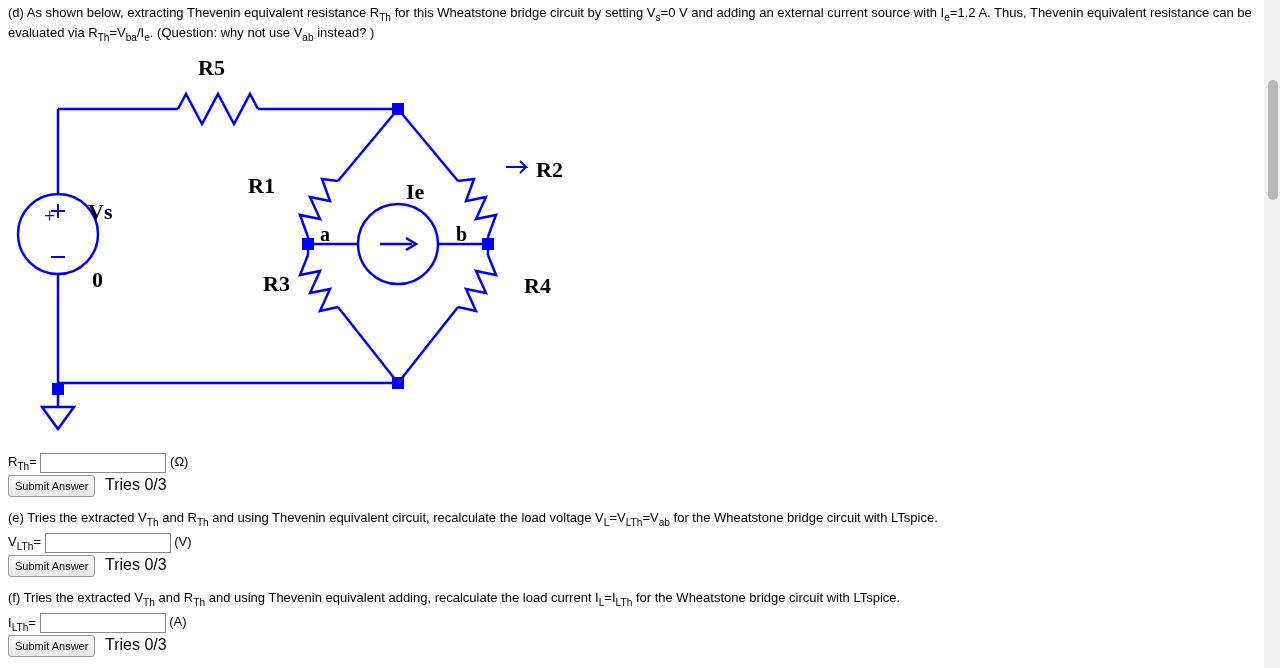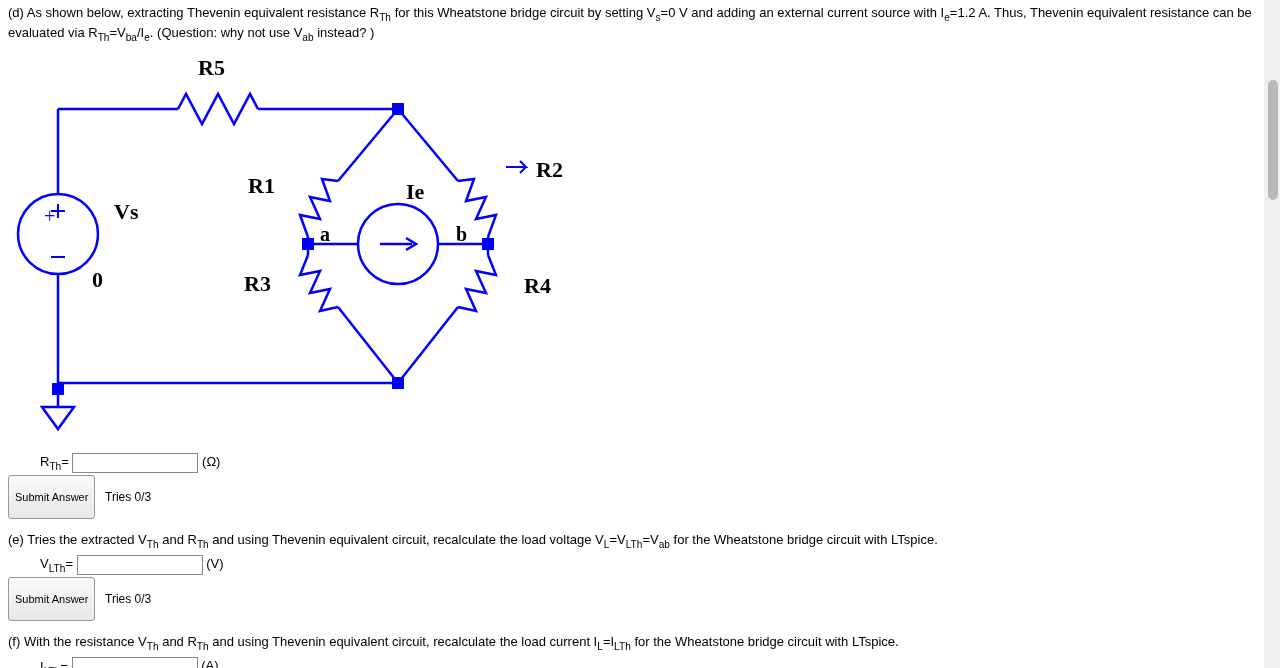--- a/index.html
+++ b/index.html
@@ -8,38 +8,38 @@
     color: #000;
     margin: 0;
     padding: 4px 8px;
     width: 1280px;
     box-sizing: border-box;
     background: #fff;
   }
   .question-text { line-height: 1.35; }
   sub { font-size: 0.78em; }
   .answer-line { margin: 4px 0 2px 0; }
-  .answer-label { display: inline-block; margin-left: 32px; }
+  .answer-label { display: inline-block; }
   input.answer-field {
     width: 120px;
     height: 18px;
     border: 1px solid #888;
     vertical-align: middle;
     padding: 0 2px;
     font-size: 13px;
   }
   button.submit {
     font-size: 11px;
-    padding: 15px 6px;
+    padding: 4px 6px;
     border: 1px solid #999;
     border-radius: 3px;
     background: linear-gradient(#fafafa,#e8e8e8);
     cursor: pointer;
   }
-  .tries { font-size: 12px; margin-left: 6px; }
+  .tries { font-size: 16px; margin-left: 6px; }
   .submit-row { margin: 2px 0 12px 0; }
   .circuit-wrap { position: relative; width: 640px; height: 400px; margin: 4px 0 2px 0; }
   .circuit-wrap svg { position: absolute; left: 0; top: 0; }
   .clabel { position: absolute; font-family: "Times New Roman", serif; font-weight: bold; font-size: 22px; }
   .scrollbar-fake {
     position: fixed; right: 0; top: 0; width: 16px; height: 668px; background: #f0f0f0;
   }
   .scrollbar-fake .thumb {
     position: absolute; right: 2px; width: 10px; background: #b8b8b8; border-radius: 5px;
   }
@@ -105,23 +105,23 @@
       <line x1="372" y1="195" x2="404" y2="195"></line>
       <polyline points="398,189 408,195 398,201" fill="none"></polyline>
 
       <polyline points="498,118 518,118 512,112 518,118 512,124" stroke-width="2"></polyline>
     </g>
   </svg>
 
   <div class="clabel" style="left:190px; top:6px;">R5</div>
   <div class="clabel" style="left:240px; top:108px;margin-top:16px;">R1</div>
   <div class="clabel" style="left:528px; top:108px;">R2</div>
-  <div class="clabel" style="left:236px; top:222px;">R3</div>
+  <div class="clabel" style="left:255px; top:222px;">R3</div>
   <div class="clabel" style="left:516px; top:224px;">R4</div>
-  <div class="clabel" style="left:80px; top:150px;margin-left:26px;">Vs</div>
+  <div class="clabel" style="left:80px; top:150px;">Vs</div>
   <div class="clabel" style="left:84px; top:218px;">0</div>
   <div class="clabel" style="left:398px; top:130px;">Ie</div>
   <div class="clabel" style="left:312px; top:174px; font-size:20px;">a</div>
   <div class="clabel" style="left:448px; top:174px; font-size:20px;">b</div>
   <div style="position:absolute; left:36px; top:156px; font-family:'Times New Roman',serif; font-size:20px; color:#0000ff;">+</div>
 </div>
 
 <div class="answer-line">
   <span class="answer-label"><span>R</span><sub>Th</sub><span>=</span></span>
   <input class="answer-field" type="text" style="">
@@ -139,21 +139,21 @@
   <span class="answer-label"><span>V</span><sub>LTh</sub><span>=</span></span>
   <input class="answer-field" type="text" style="">
   <span>(V)</span>
 </div>
 <div class="submit-row">
   <button class="submit">Submit Answer</button>
   <span class="tries">Tries 0/3</span>
 </div>
 
 <div class="question-text">
-  <span>(f) With the resistance V</span><sub>Th</sub><span> and R</span><sub>Th</sub><span> and using Thevenin equivalent circuit, recalculate the load current I</span><sub>L</sub><span>=I</span><sub>LTh</sub><span> for the Wheatstone bridge circuit with LTspice.</span>
+  <span>(f) Tries the extracted V</span><sub>Th</sub><span> and R</span><sub>Th</sub><span> and using Thevenin equivalent adding, recalculate the load current I</span><sub>L</sub><span>=I</span><sub>LTh</sub><span> for the Wheatstone bridge circuit with LTspice.</span>
 </div>
 <div class="answer-line">
   <span class="answer-label"><span>I</span><sub>LTh</sub><span>=</span></span>
   <input class="answer-field" type="text" style="">
   <span>(A)</span>
 </div>
 <div class="submit-row" style="margin-bottom:0;">
   <button class="submit">Submit Answer</button>
   <span class="tries">Tries 0/3</span>
 </div>

